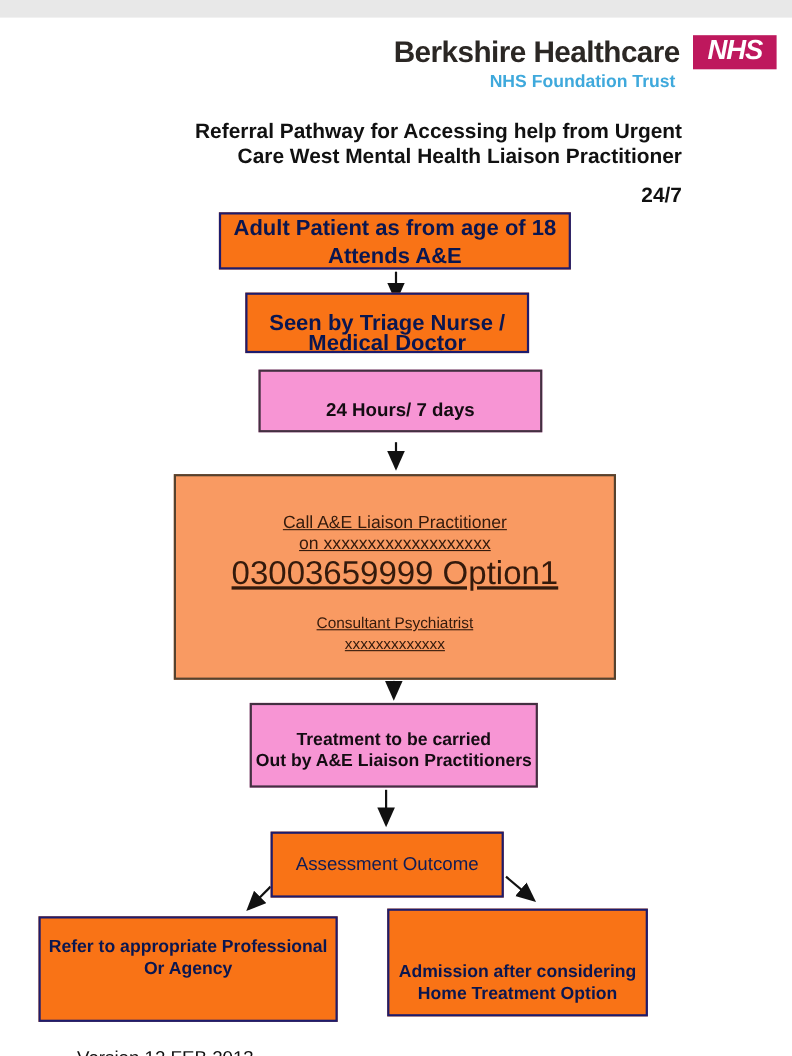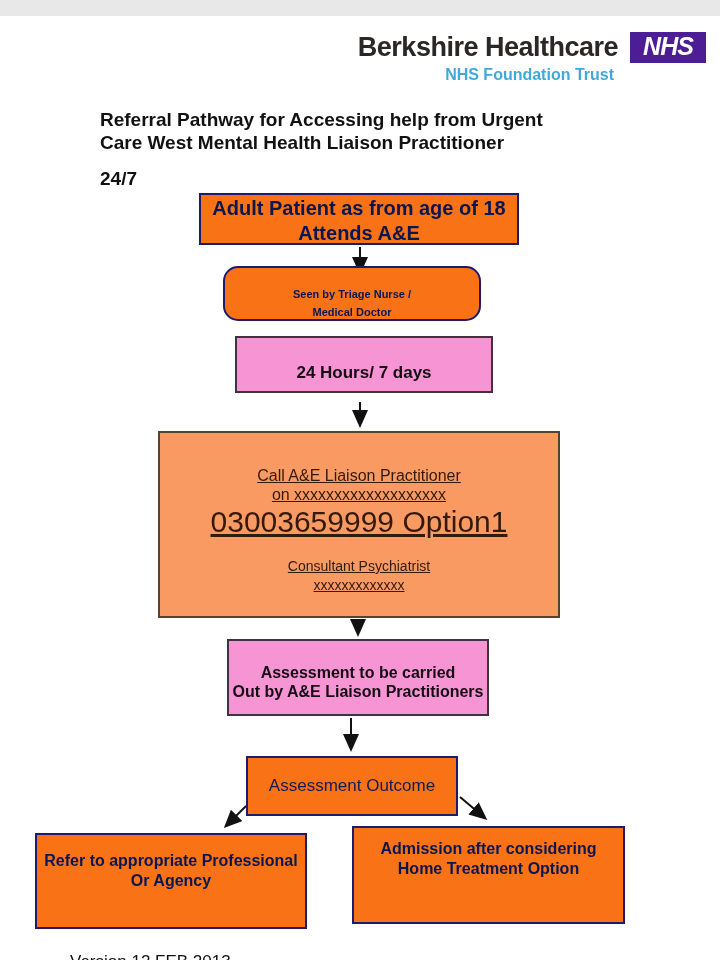--- a/index.html
+++ b/index.html
@@ -6,57 +6,57 @@
   .slide{
     position:relative;width:720px;height:960px;background:#ffffff;
     font-family:"Liberation Sans",sans-serif;overflow:hidden;margin:16px auto;
   }
   
   .header{position:absolute;top:16px;right:14px;text-align:right;}
   .org-row{display:flex;align-items:center;justify-content:flex-end;gap:12px;}
   .org-name{font-size:27px;font-weight:600;color:#2b2724;letter-spacing:-0.5px;}
   .nhs-box{
     display:flex;align-items:center;justify-content:center;
-    width:76px;height:31px;background:#4c1d95;color:#ffffff;
+    width:76px;height:31px;background:#be185d;color:#ffffff;
     font-size:25px;font-weight:bold;font-style:italic;letter-spacing:-1px;
     padding-bottom:2px;box-sizing:border-box;
   }
   .descriptor{margin-top:3px;padding-right:92px;font-size:16px;font-weight:600;color:#3FA9DC;}
   
-  .title{position:absolute;left:100px;top:92px;width:520px;text-align:left;
+  .title{position:absolute;left:100px;top:92px;width:520px;text-align:right;
          font-size:19px;font-weight:bold;color:#111;line-height:23px;}
   .title .sub{margin-top:13px;}
   
   .box{position:absolute;box-sizing:border-box;text-align:center;}
   .blue{background:#f97316;border:2px solid #1c1c6e;color:#0a1650;}
   .pink{background:#F795D4;border:2px solid #433041;color:#140c12;}
   .orange{background:#F99A62;border:2px solid #55422f;color:#341a0c;}
 
   .b-adult{left:199px;top:177px;width:320px;height:52px;
            font-size:20px;font-weight:bold;line-height:25px;padding-top:1px;}
   .b-triage{left:223px;top:250px;width:258px;height:55px;
-            font-size:11px;font-weight:bold;line-height:18px;padding-top:17px;border-radius:15px;}
+            font-size:20px;font-weight:bold;line-height:18px;padding-top:17px;}
   .b-hours{left:235px;top:320px;width:258px;height:57px;
            font-size:17px;font-weight:bold;display:flex;align-items:flex-end;
            justify-content:center;padding-bottom:8px;}
   .b-call{left:158px;top:415px;width:402px;height:187px;padding-top:33px;line-height:19px;}
   .b-call div{text-decoration:underline;}
   .b-call .l1,.b-call .l2{font-size:16px;}
   .b-call .l3{font-size:17px;}
   .b-call .l4{font-size:30px;line-height:36px;}
   .b-call .l5{font-size:14px;margin-top:17px;}
   .b-call .l6{font-size:14px;}
   .b-assess{left:227px;top:623px;width:262px;height:77px;
             font-size:16px;font-weight:bold;line-height:19px;padding-top:22px;}
   .b-outcome{left:246px;top:740px;width:212px;height:60px;
              font-size:17px;color:#101c55;display:flex;align-items:center;justify-content:center;}
   .b-refer{left:35px;top:817px;width:272px;height:96px;
            font-size:16px;font-weight:bold;line-height:20px;padding-top:16px;}
-  .b-admit{left:352px;top:810px;width:273px;height:98px;
-           font-size:16px;font-weight:bold;line-height:20px;padding-top:11px;}
+  .b-admit{left:352px;top:810px;width:237px;height:98px;
+           font-size:16px;font-weight:bold;line-height:20px;padding-top:46px;}
   
   .arrows{position:absolute;left:0;top:0;width:720px;height:960px;pointer-events:none;}
   
   .version{position:absolute;left:70px;top:936px;font-size:17px;color:#111;}
 </style>
 </head>
 <body>
 
 <div class="slide">
 
@@ -104,21 +104,21 @@
 
   <div class="box orange b-call">
     <div class="l1">Call A&amp;E Liaison Practitioner</div>
     <div class="l2">on xxxxxxxxxxxxxxxxxxx</div>
     <div class="l4">03003659999 Option1</div>
     <div class="l5">Consultant Psychiatrist</div>
     <div class="l6">xxxxxxxxxxxxx</div>
   </div>
 
   <div class="box pink b-assess">
-    <div>Assessment to be carried</div>
+    <div>Treatment to be carried</div>
     <div>Out by A&amp;E Liaison Practitioners</div>
   </div>
 
   <div class="box blue b-outcome">
     <div>Assessment Outcome</div>
   </div>
 
   <div class="box blue b-refer">
     <div>Refer to appropriate Professional</div>
     <div>Or Agency</div>

